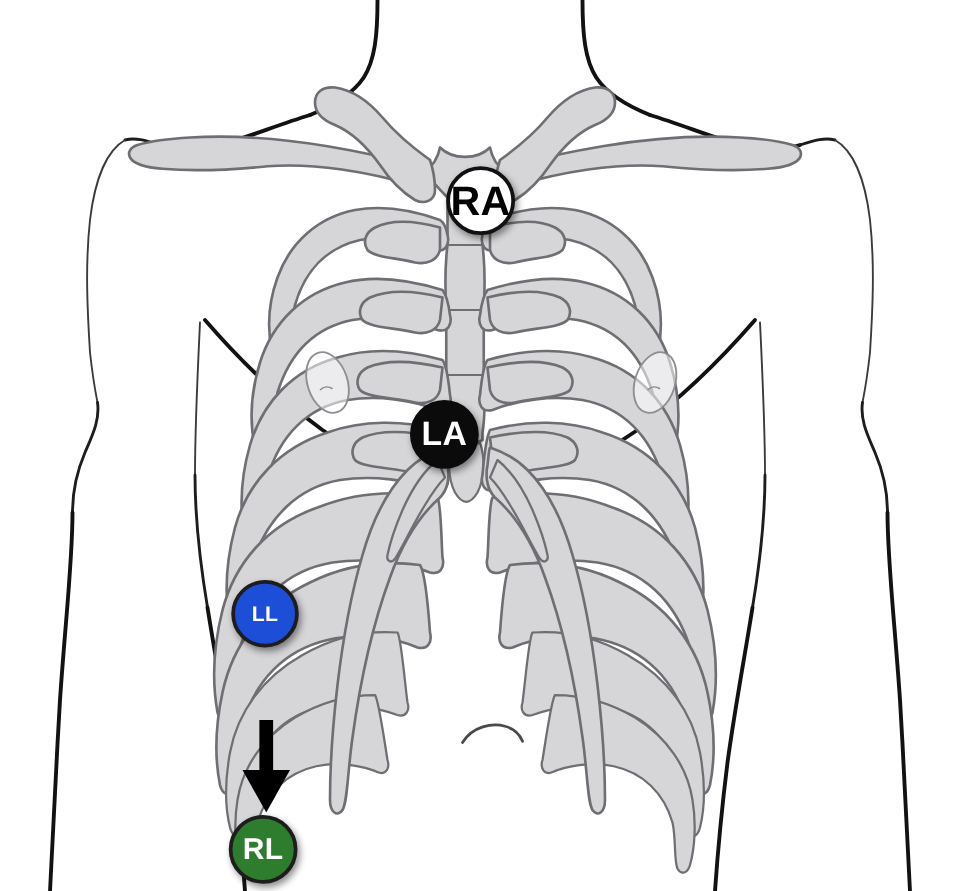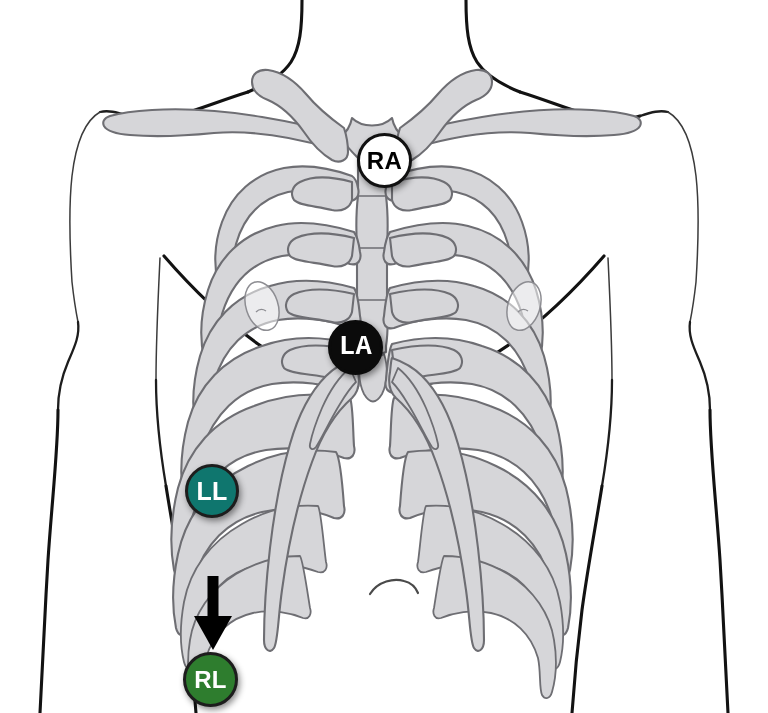--- a/index.html
+++ b/index.html
@@ -414,29 +414,29 @@
       <path class="nipple-dot" d="M518,312 C521,309 525,309 528,311"></path>
     </g>
 
     <g>
       <line class="arrow-shaft" x1="213" y1="576" x2="213" y2="622"></line>
       <polygon class="arrow-head" points="213,650 194,616 232,616"></polygon>
     </g>
 
   </svg>
 
-  <div class="electrode" style="left:357px; top:133px; width:55px; height:55px; background:#ffffff; border:3px solid #111111; color:#000000; font-size:24px;">
+  <div class="electrode" style="left:357px; top:133px; width:55px; height:55px; background:#ffffff; border:3px solid #111111; color:#000000; font-size:33px;">
     <span>RA</span>
   </div>
 
-  <div class="electrode" style="left:328px; top:320px; width:55px; height:55px; background:#0b0b0b; border:3px solid #0b0b0b; color:#ffffff; font-size:27px;font-family:Liberation Mono, monospace;">
+  <div class="electrode" style="left:328px; top:320px; width:55px; height:55px; background:#0b0b0b; border:3px solid #0b0b0b; color:#ffffff; font-size:27px;">
     <span>LA</span>
   </div>
 
-  <div class="electrode" style="left:185px; top:464px; width:54px; height:54px; background:#0f766e; border:3px solid #1d1d1d; color:#ffffff; font-size:25px;">
+  <div class="electrode" style="left:185px; top:464px; width:54px; height:54px; background:#1d4ed8; border:3px solid #1d1d1d; color:#ffffff; font-size:17px;">
     <span>LL</span>
   </div>
 
   <div class="electrode" style="left:183px; top:652px; width:55px; height:55px; background:#2e7d2e; border:3px solid #1d1d1d; color:#ffffff; font-size:24px;">
     <span>RL</span>
   </div>
 
 </div>
 
 </body></html>

